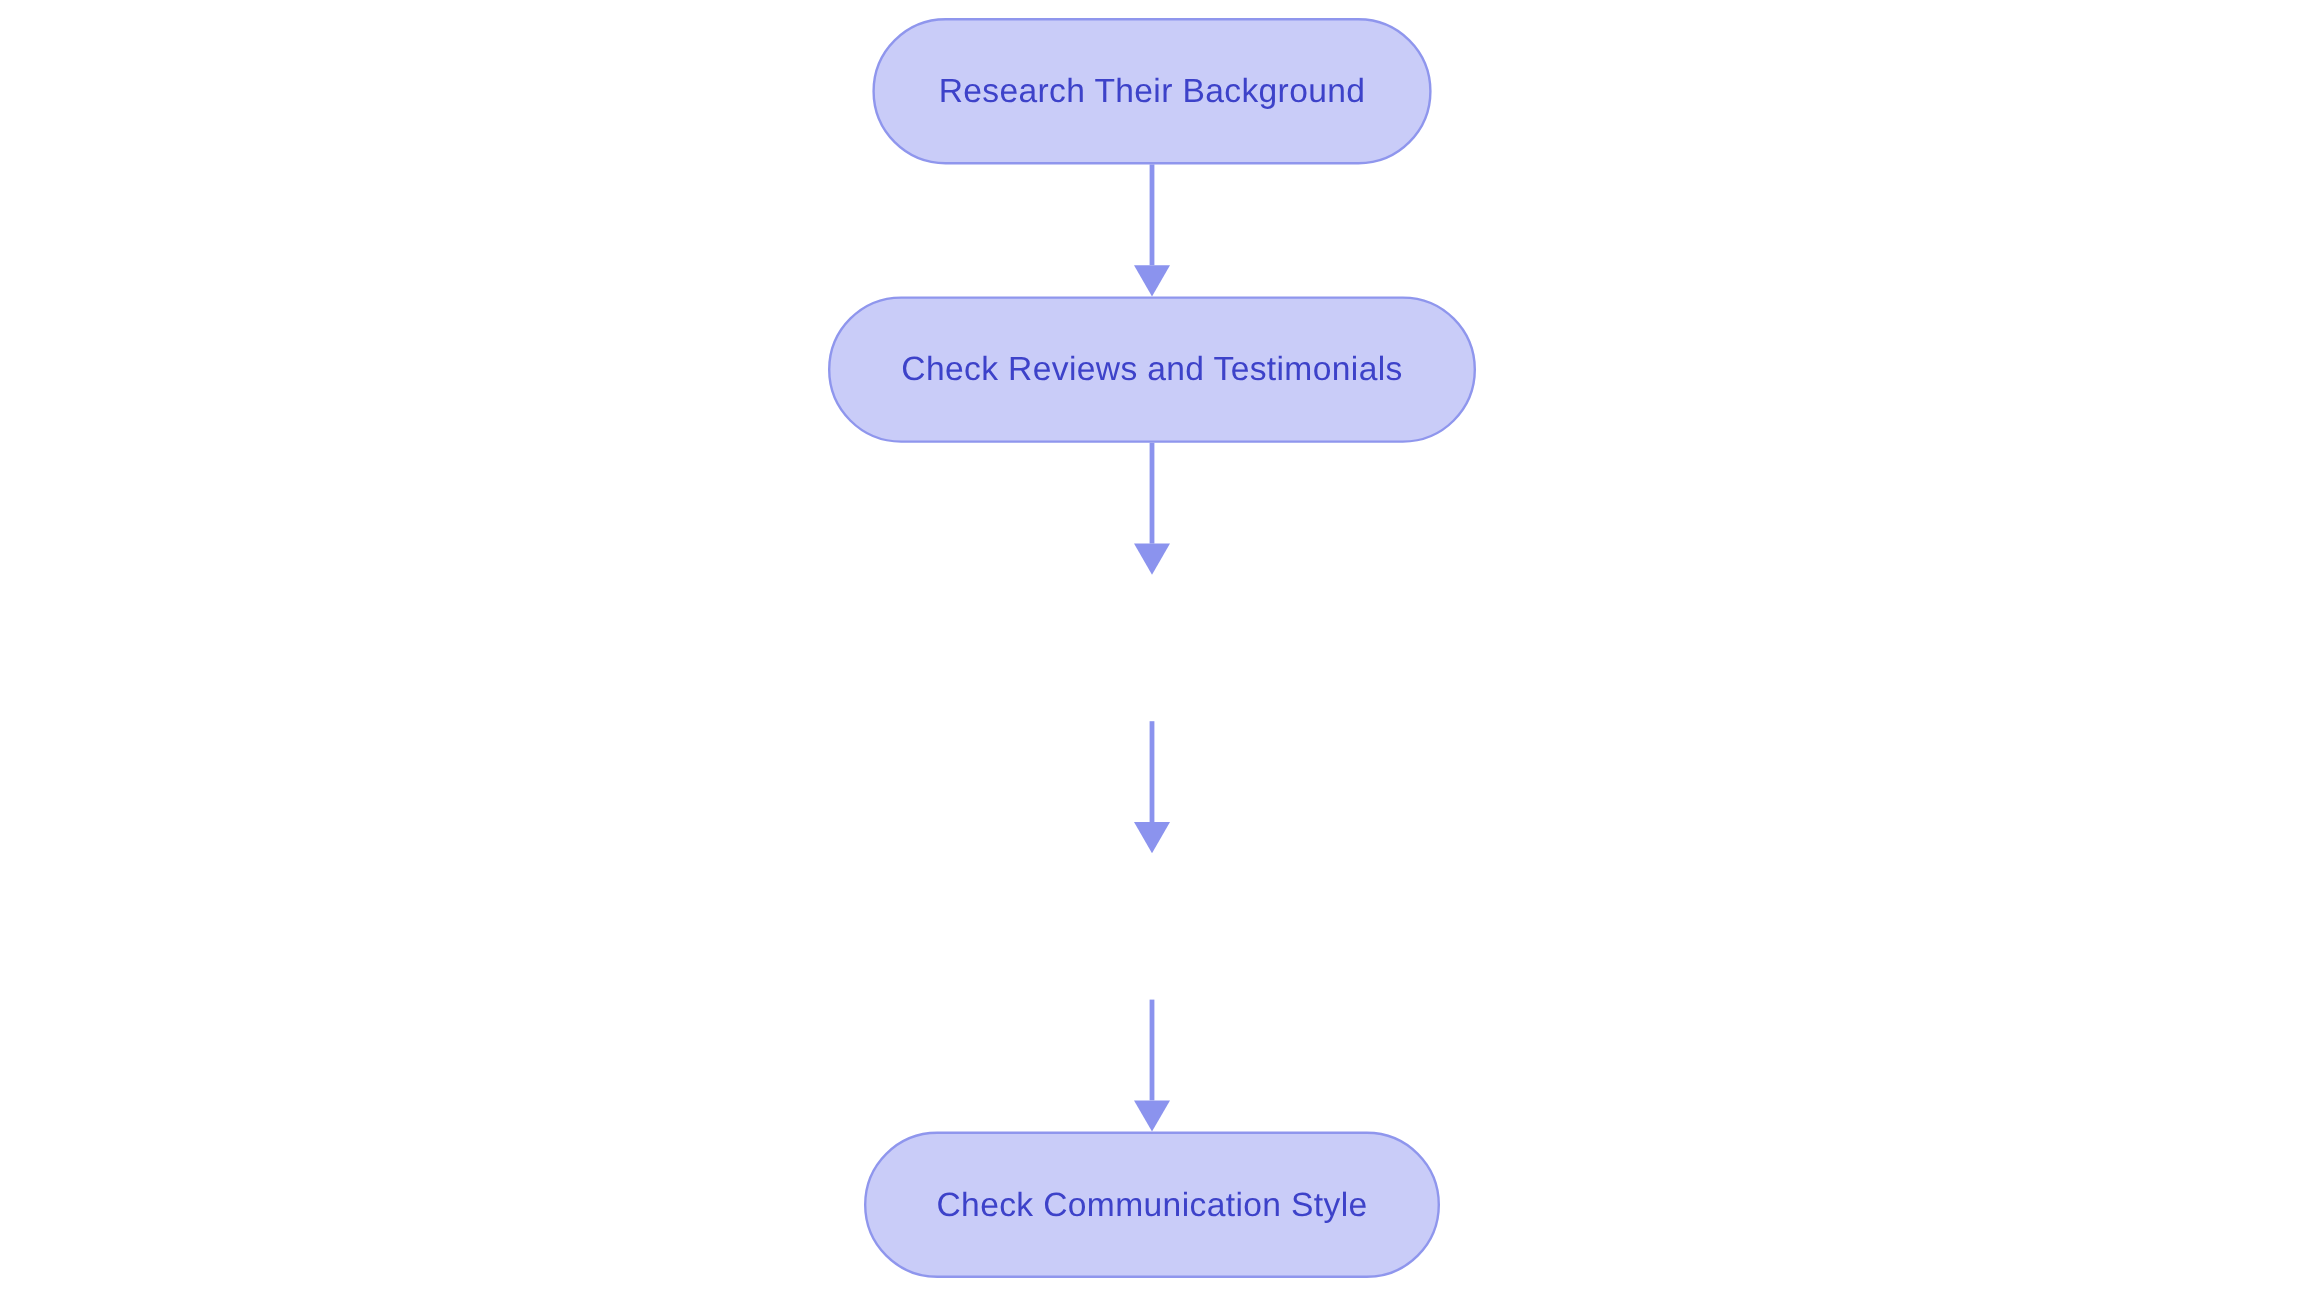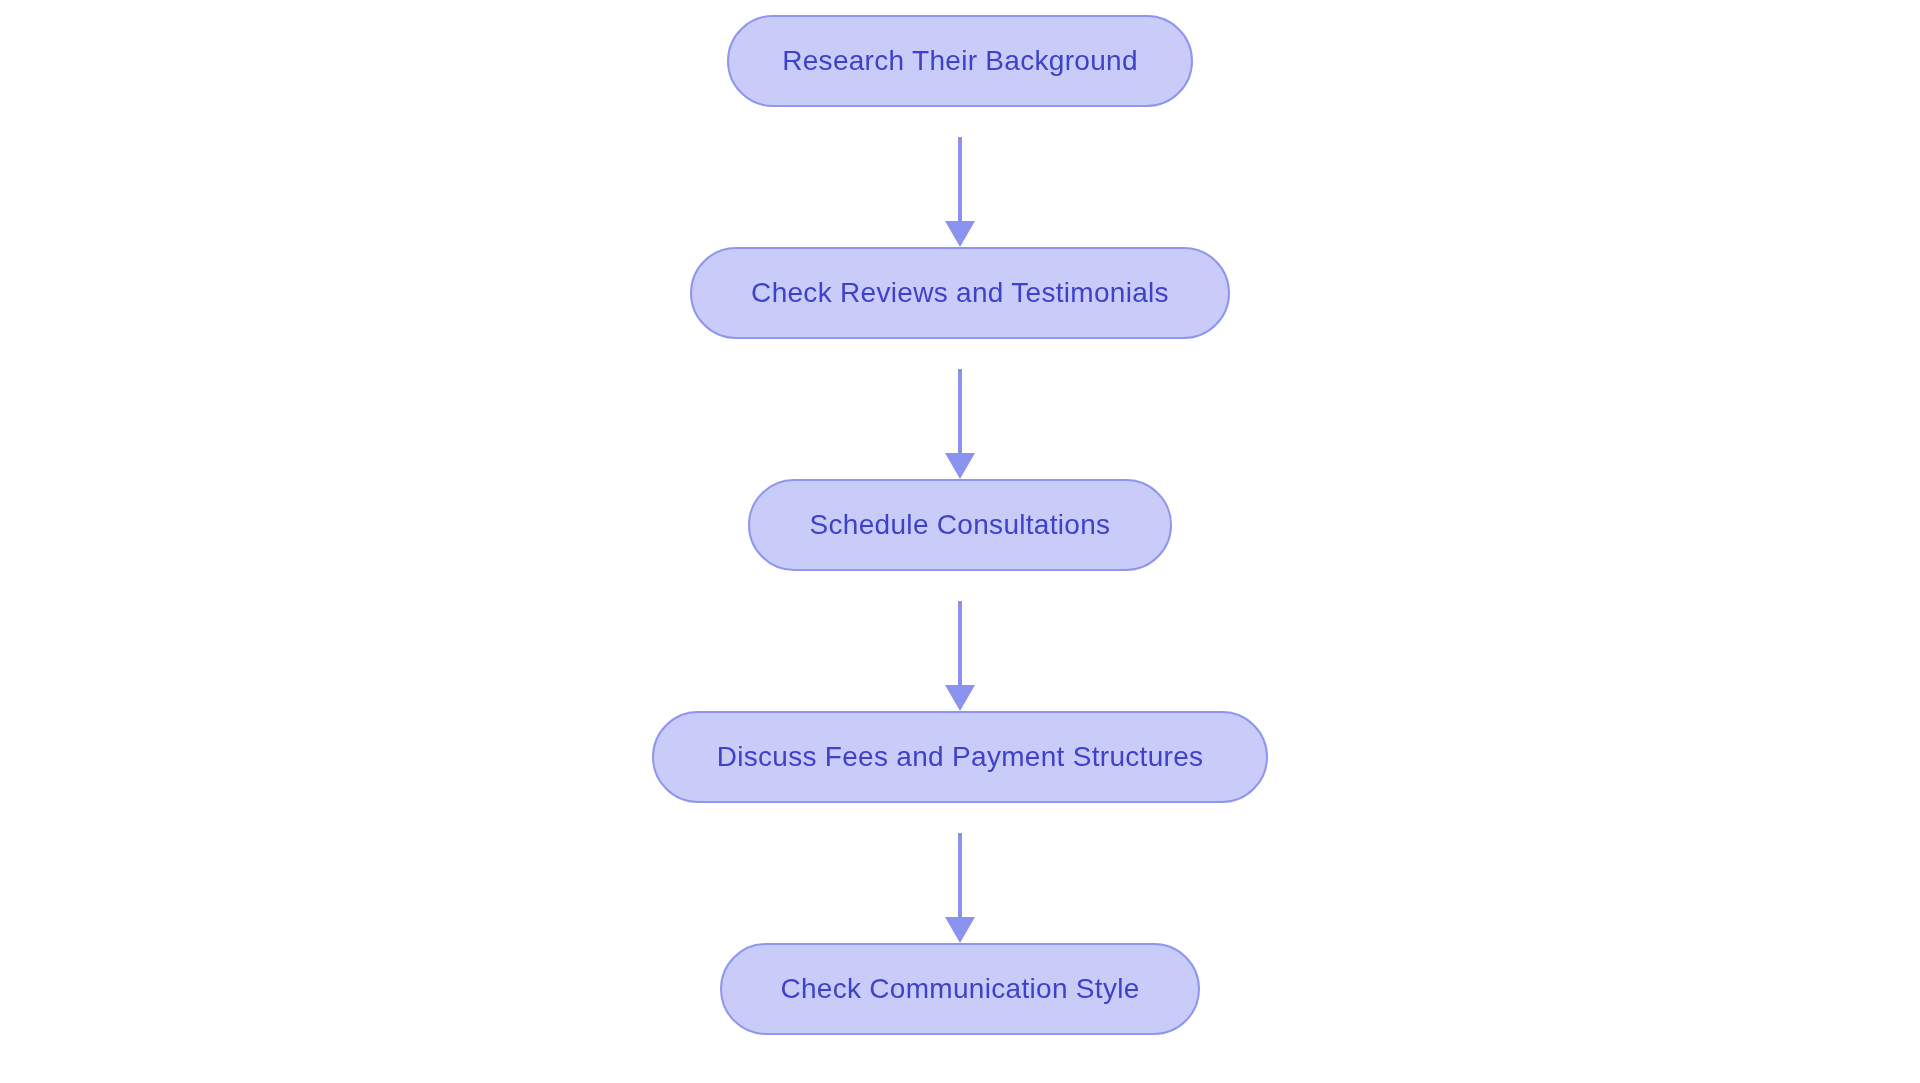--- a/index.html
+++ b/index.html
@@ -19,21 +19,21 @@
   }
   .canvas {
     position: relative;
     width: 1920px;
     height: 1083px;
   }
   .node {
     position: absolute;
     left: 50%;
     transform: translateX(-50%);
-    height: 92px;
+    height: 122px;
     background: var(--node-fill);
     border: 2px solid var(--node-border);
     border-radius: 61px;
     display: flex;
     align-items: center;
     justify-content: center;
   }
   .node-label {
     color: var(--node-text);
     font-size: 28px;
@@ -89,32 +89,26 @@
 
   <div class="node node-2">
     <span class="node-label">Check Reviews and Testimonials</span>
   </div>
 
   <div class="arrow arrow-2">
     <div class="arrow-line"></div>
     <div class="arrow-head"></div>
   </div>
 
-  <div class="node node-3">
-    <span class="node-label">Schedule Consultations</span>
-  </div>
 
   <div class="arrow arrow-3">
     <div class="arrow-line"></div>
     <div class="arrow-head"></div>
   </div>
 
-  <div class="node node-4">
-    <span class="node-label">Discuss Fees and Payment Structures</span>
-  </div>
 
   <div class="arrow arrow-4">
     <div class="arrow-line"></div>
     <div class="arrow-head"></div>
   </div>
 
   <div class="node node-5">
     <span class="node-label">Check Communication Style</span>
   </div>
 

